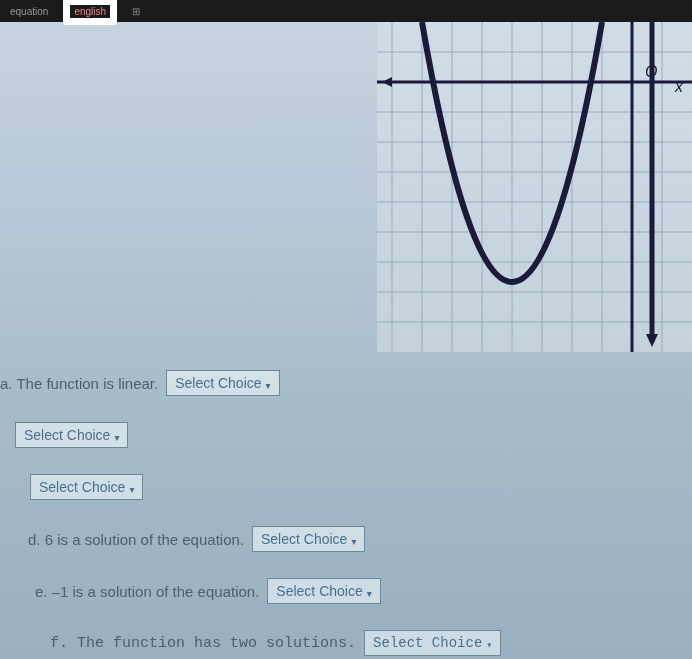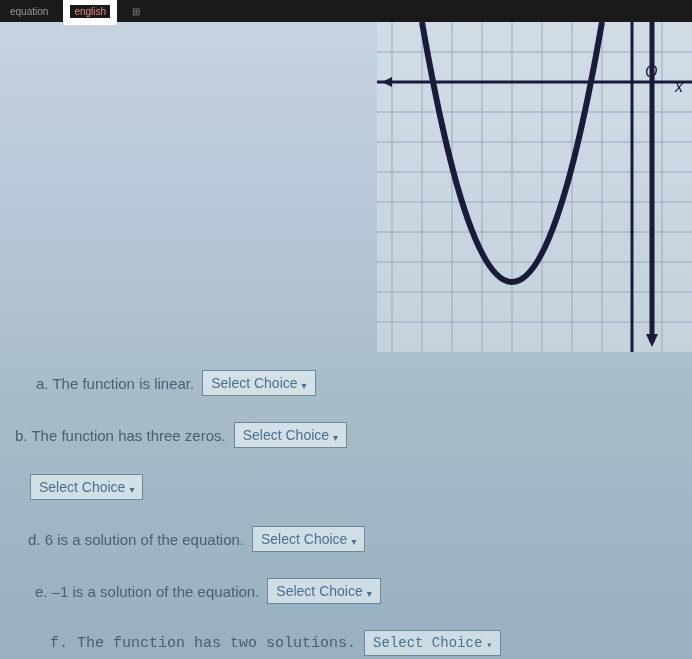--- a/index.html
+++ b/index.html
@@ -83,21 +83,21 @@
       padding: 4px 8px;
       font-size: 14px;
       display: flex;
       align-items: flex-end;
       gap: 4px;
       cursor: pointer;
     }
     .chevron {
       font-size: 10px;
     }
-    .q-a { margin-left: -5px; padding-left: 36px; }
+    .q-a { margin-left: -5px; }
     .q-b { margin-left: 10px; }
     .q-c { margin-left: 25px; }
     .q-d { margin-left: 23px; }
     .q-e { margin-left: 30px; }
     .q-f { margin-left: 45px; font-family: Liberation Mono, monospace; }
   </style>
 </head>
 <body>
 
 <div class="toolbar">
@@ -147,21 +147,20 @@
 
 <div class="questions">
   <div class="question-row q-a">
     <span class="question-label">a. The function is linear.</span>
     <div class="select-box">
       <span>Select Choice</span>
       <span class="chevron">▾</span>
     </div>
   </div>
   <div class="question-row q-b">
-    <span class="question-label">b. The function has three zeros.</span>
     <div class="select-box">
       <span>Select Choice</span>
       <span class="chevron">▾</span>
     </div>
   </div>
   <div class="question-row q-c">
     <div class="select-box">
       <span>Select Choice</span>
       <span class="chevron">▾</span>
     </div>

